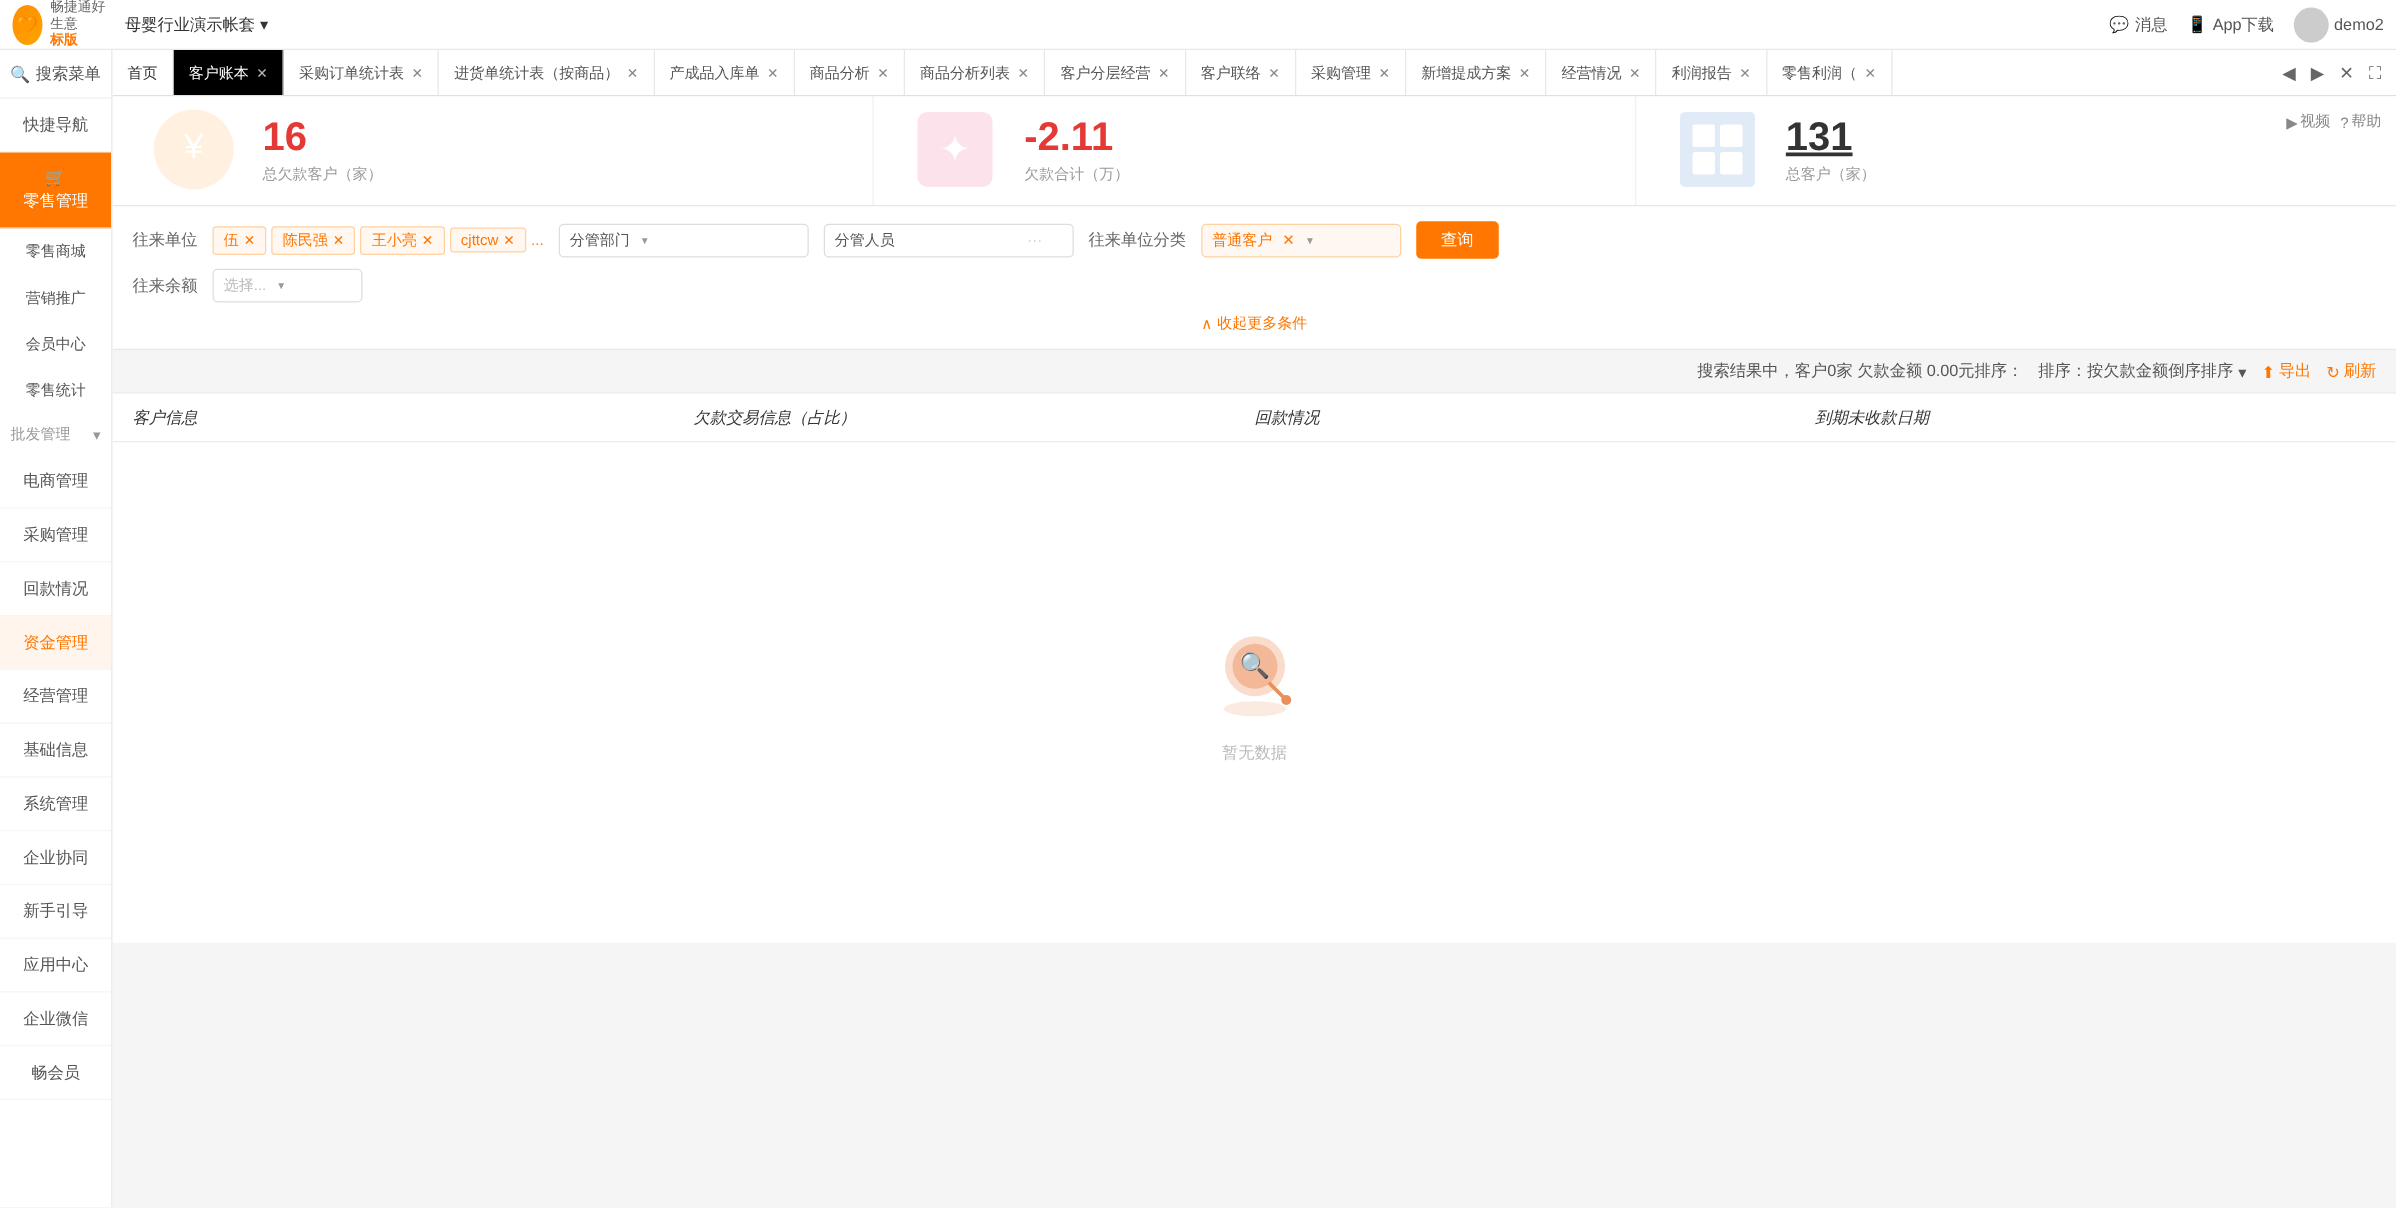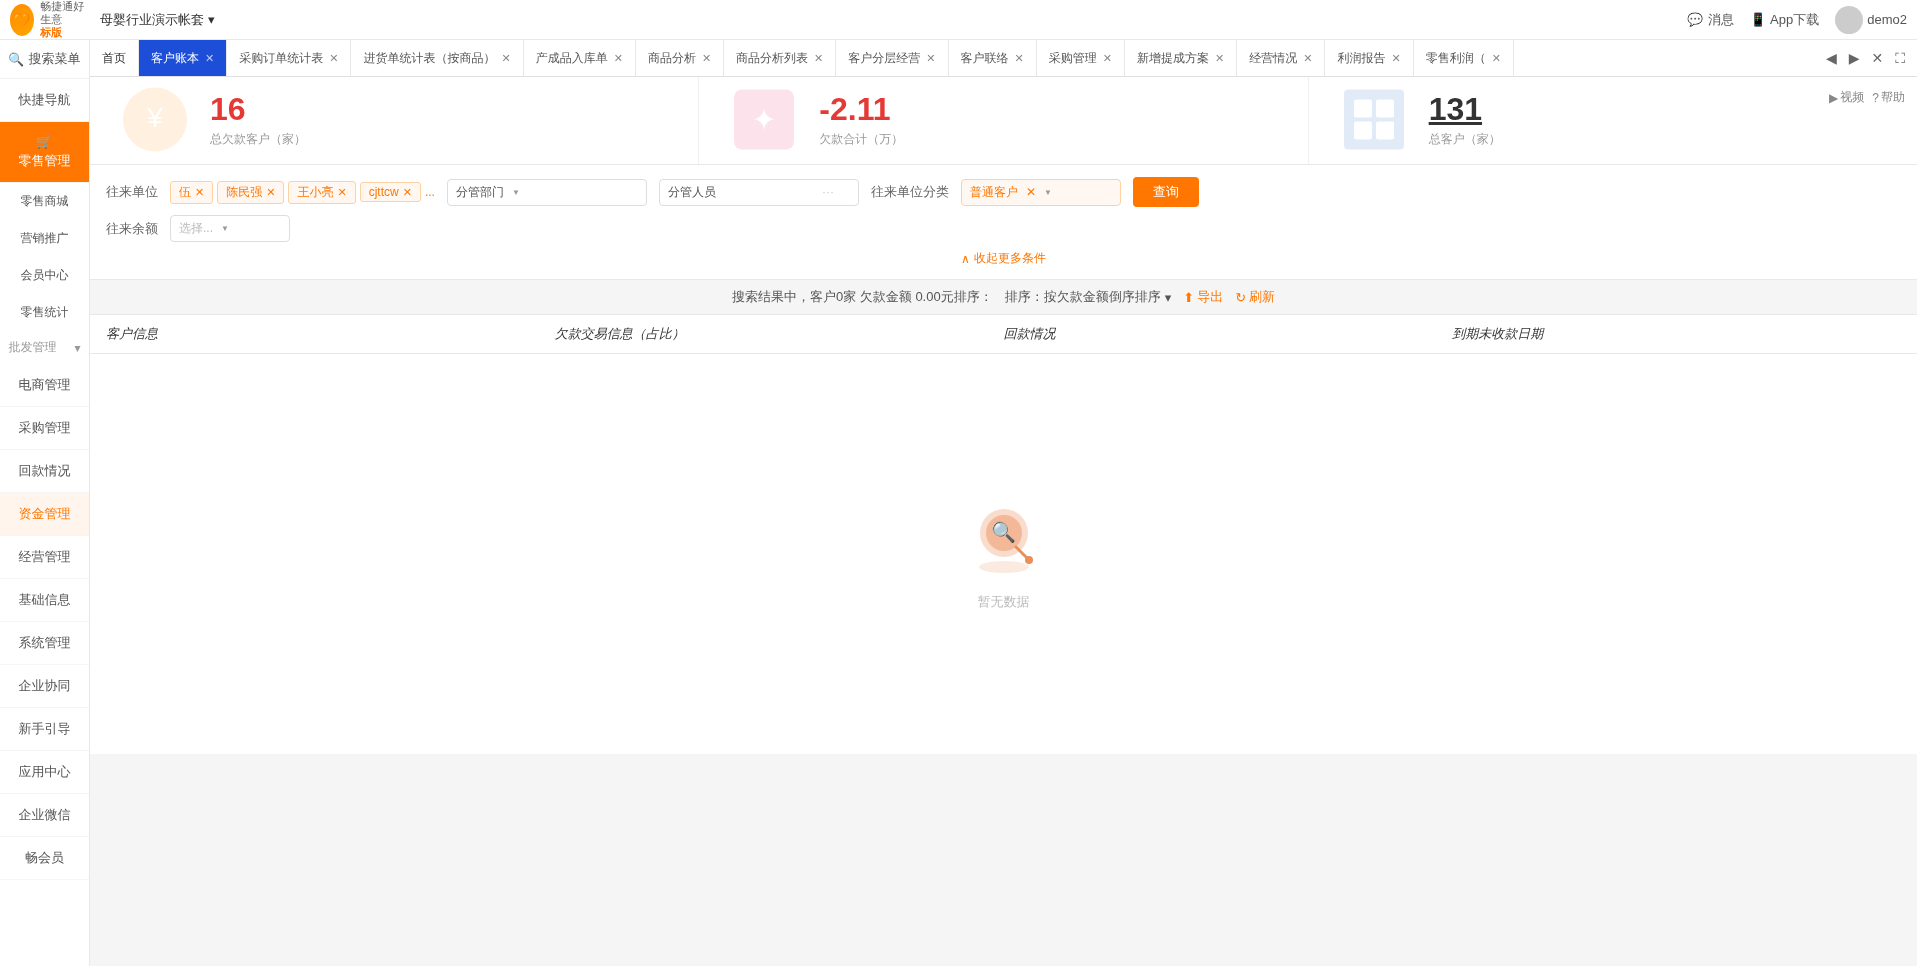--- a/index.html
+++ b/index.html
@@ -26,21 +26,21 @@
     .sidebar-search-btn { width: 100%; background: none; border: none; color: #555; font-size: 13px; cursor: pointer; display: flex; align-items: center; justify-content: center; gap: 4px; }
     .sidebar-nav-item { padding: 12px 8px; text-align: center; cursor: pointer; color: #555; font-size: 13px; border-bottom: 1px solid #f5f5f5; display: flex; flex-direction: column; align-items: center; gap: 3px; }
     .sidebar-nav-item.active { background: #ff7600; color: #fff; }
     .sidebar-nav-item.active-sub { background: #fff5ec; color: #ff7600; }
     .sidebar-section-label { font-size: 12px; padding: 8px; color: #999; display: flex; align-items: center; justify-content: center; gap: 18px; cursor: pointer; }
     .sidebar-sub-item { padding: 10px 8px; text-align: center; cursor: pointer; color: #555; font-size: 12px; }
 
     
     .tab-bar { display: flex; background: #fff; border-bottom: 1px solid #e0e0e0; flex-shrink: 0; overflow: hidden; }
     .tab-item { display: flex; align-items: center; padding: 0 12px; height: 36px; font-size: 12px; cursor: pointer; border-right: 1px solid #e8e8e8; white-space: nowrap; color: #555; flex-shrink: 0; }
-    .tab-item.active { background: #1d4ed8; color: #fff; }
+    .tab-item.active { background: #000000; color: #fff; }
     .tab-item .tab-close { margin-left: 6px; color: inherit; opacity: 0.7; font-size: 11px; }
     .tab-item.home { color: #333; font-weight: 500; }
     .tab-controls { display: flex; align-items: center; margin-left: auto; padding: 0 8px; gap: 4px; }
     .tab-ctrl-btn { background: none; border: none; cursor: pointer; color: #666; font-size: 14px; padding: 2px 4px; }
 
     
     .content-area { flex: 1; overflow-y: auto; background: #f5f5f5; }
 
     
     .stats-bar { display: flex; background: #fff; border-bottom: 1px solid #e8e8e8; padding: 0; position: relative; }
@@ -60,21 +60,21 @@
     .filter-tags { display: flex; align-items: center; gap: 4px; flex-wrap: wrap; }
     .filter-tag { background: #fff7f0; border: 1px solid #ffd0a0; color: #ff7600; border-radius: 3px; padding: 2px 8px; font-size: 12px; display: flex; align-items: center; gap: 4px; }
     .filter-tag .remove { cursor: pointer; color: #ff7600; font-size: 11px; }
     .filter-more { color: #ff7600; font-size: 12px; cursor: pointer; }
     .filter-select { border: 1px solid #ddd; border-radius: 4px; padding: 4px 24px 4px 8px; font-size: 12px; color: #555; background: #fff; cursor: pointer; position: relative; display: flex; align-items: center; gap: 4px; min-width: 120px; }
     .filter-select-wide { min-width: 200px; }
     .collapse-btn { display: flex; align-items: center; justify-content: center; gap: 4px; color: #ff7600; font-size: 12px; cursor: pointer; margin-top: 4px; }
     .query-btn { background: #ff7600; color: #fff; border: none; border-radius: 4px; padding: 6px 20px; font-size: 13px; cursor: pointer; white-space: nowrap; }
 
     
-    .results-bar { background: #f5f5f5; padding: 8px 16px; display: flex; align-items: center; justify-content: center; border-bottom: 1px solid #e8e8e8; }
+    .results-bar { background: #f5f5f5; padding: 8px 16px; display: flex; align-items: center; justify-content: flex-end; border-bottom: 1px solid #e8e8e8; }
     .results-info { font-size: 13px; color: #555; }
     .results-actions { display: flex; align-items: center; gap: 12px; font-size: 13px; color: #555; }
     .results-actions .sort-label { color: #555; }
     .results-actions .sort-select { display: flex; align-items: center; gap: 4px; cursor: pointer; color: #555; }
     .results-actions .action-btn { color: #ff7600; cursor: pointer; display: flex; align-items: center; gap: 3px; }
 
     
     .data-table { width: 100%; background: #fff; }
     .table-header { display: grid; grid-template-columns: 2fr 2fr 2fr 2fr; padding: 10px 16px; border-bottom: 1px solid #e8e8e8; background: #fff; font-style: italic; }
     .table-header-cell { font-size: 13px; color: #333; font-weight: 500; }

